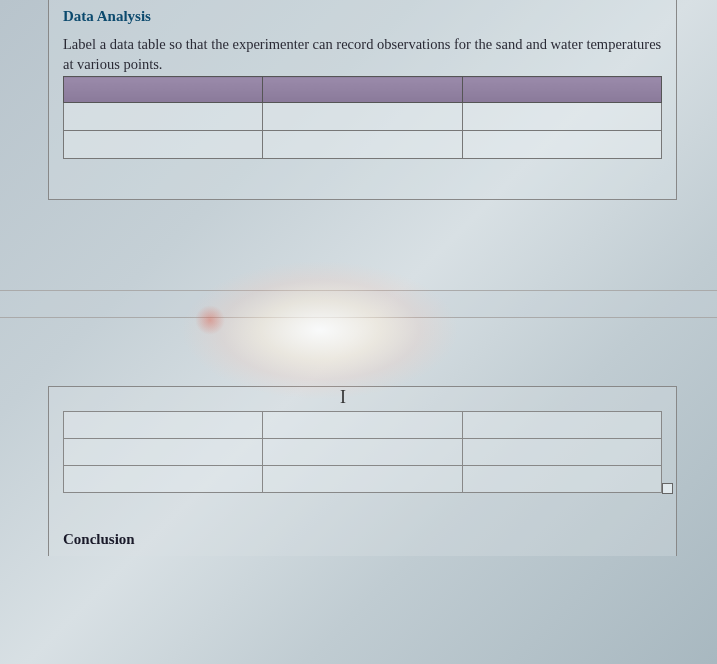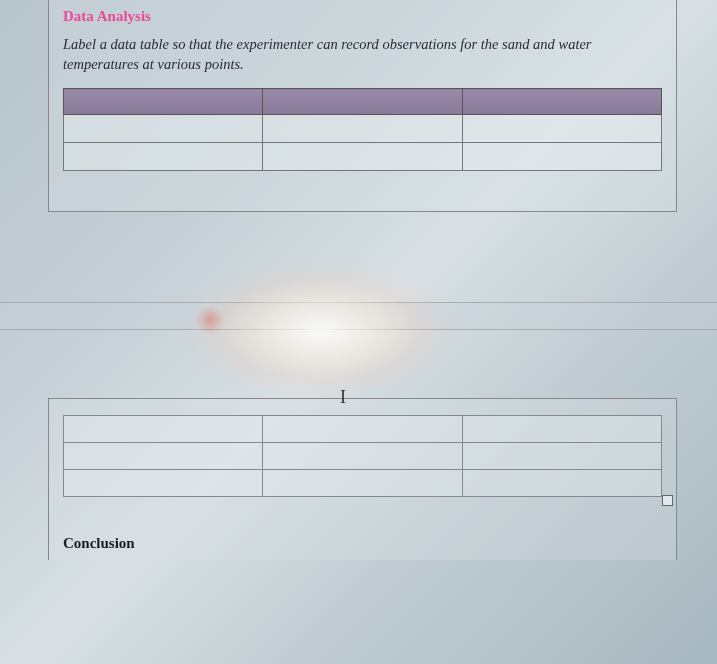--- a/index.html
+++ b/index.html
@@ -38,28 +38,27 @@
     .page-top {
       border: 1px solid #888;
       border-top: none;
       margin: 0 40px 0 48px;
       background: rgba(220, 228, 232, 0.3);
       padding: 0 0 40px 0;
     }
     .section-heading {
       font-weight: bold;
       font-size: 15px;
-      color: #ec4899;
+      color: #0c4a6e;
       padding: 8px 14px 6px 14px;
     }
     .instruction {
-      font-style: italic;
       font-size: 14.5px;
       color: #2a2a35;
-      padding: 4px 14px 14px 14px;
+      padding: 4px 14px 2px 14px;
       line-height: 1.35;
     }
     .data-table {
       width: calc(100% - 28px);
       margin: 0 14px;
       border-collapse: collapse;
       border: 1px solid #555;
     }
     .data-table .header-row td {
       background: linear-gradient(#9a8aaa, #8a7a9a);
@@ -85,21 +84,21 @@
       font-family: serif;
       font-size: 18px;
       color: #333;
       z-index: 12;
     }
     .page-bottom {
       border: 1px solid #888;
       border-bottom: none;
       margin: 68px 40px 0 48px;
       background: rgba(218, 226, 230, 0.3);
-      padding: 16px 0 0 0;
+      padding: 24px 0 0 0;
       position: relative;
     }
     .data-table-2 {
       width: calc(100% - 28px);
       margin: 0 14px 24px 14px;
       border-collapse: collapse;
       border: 1px solid #666;
     }
     .data-table-2 td {
       height: 27px;

